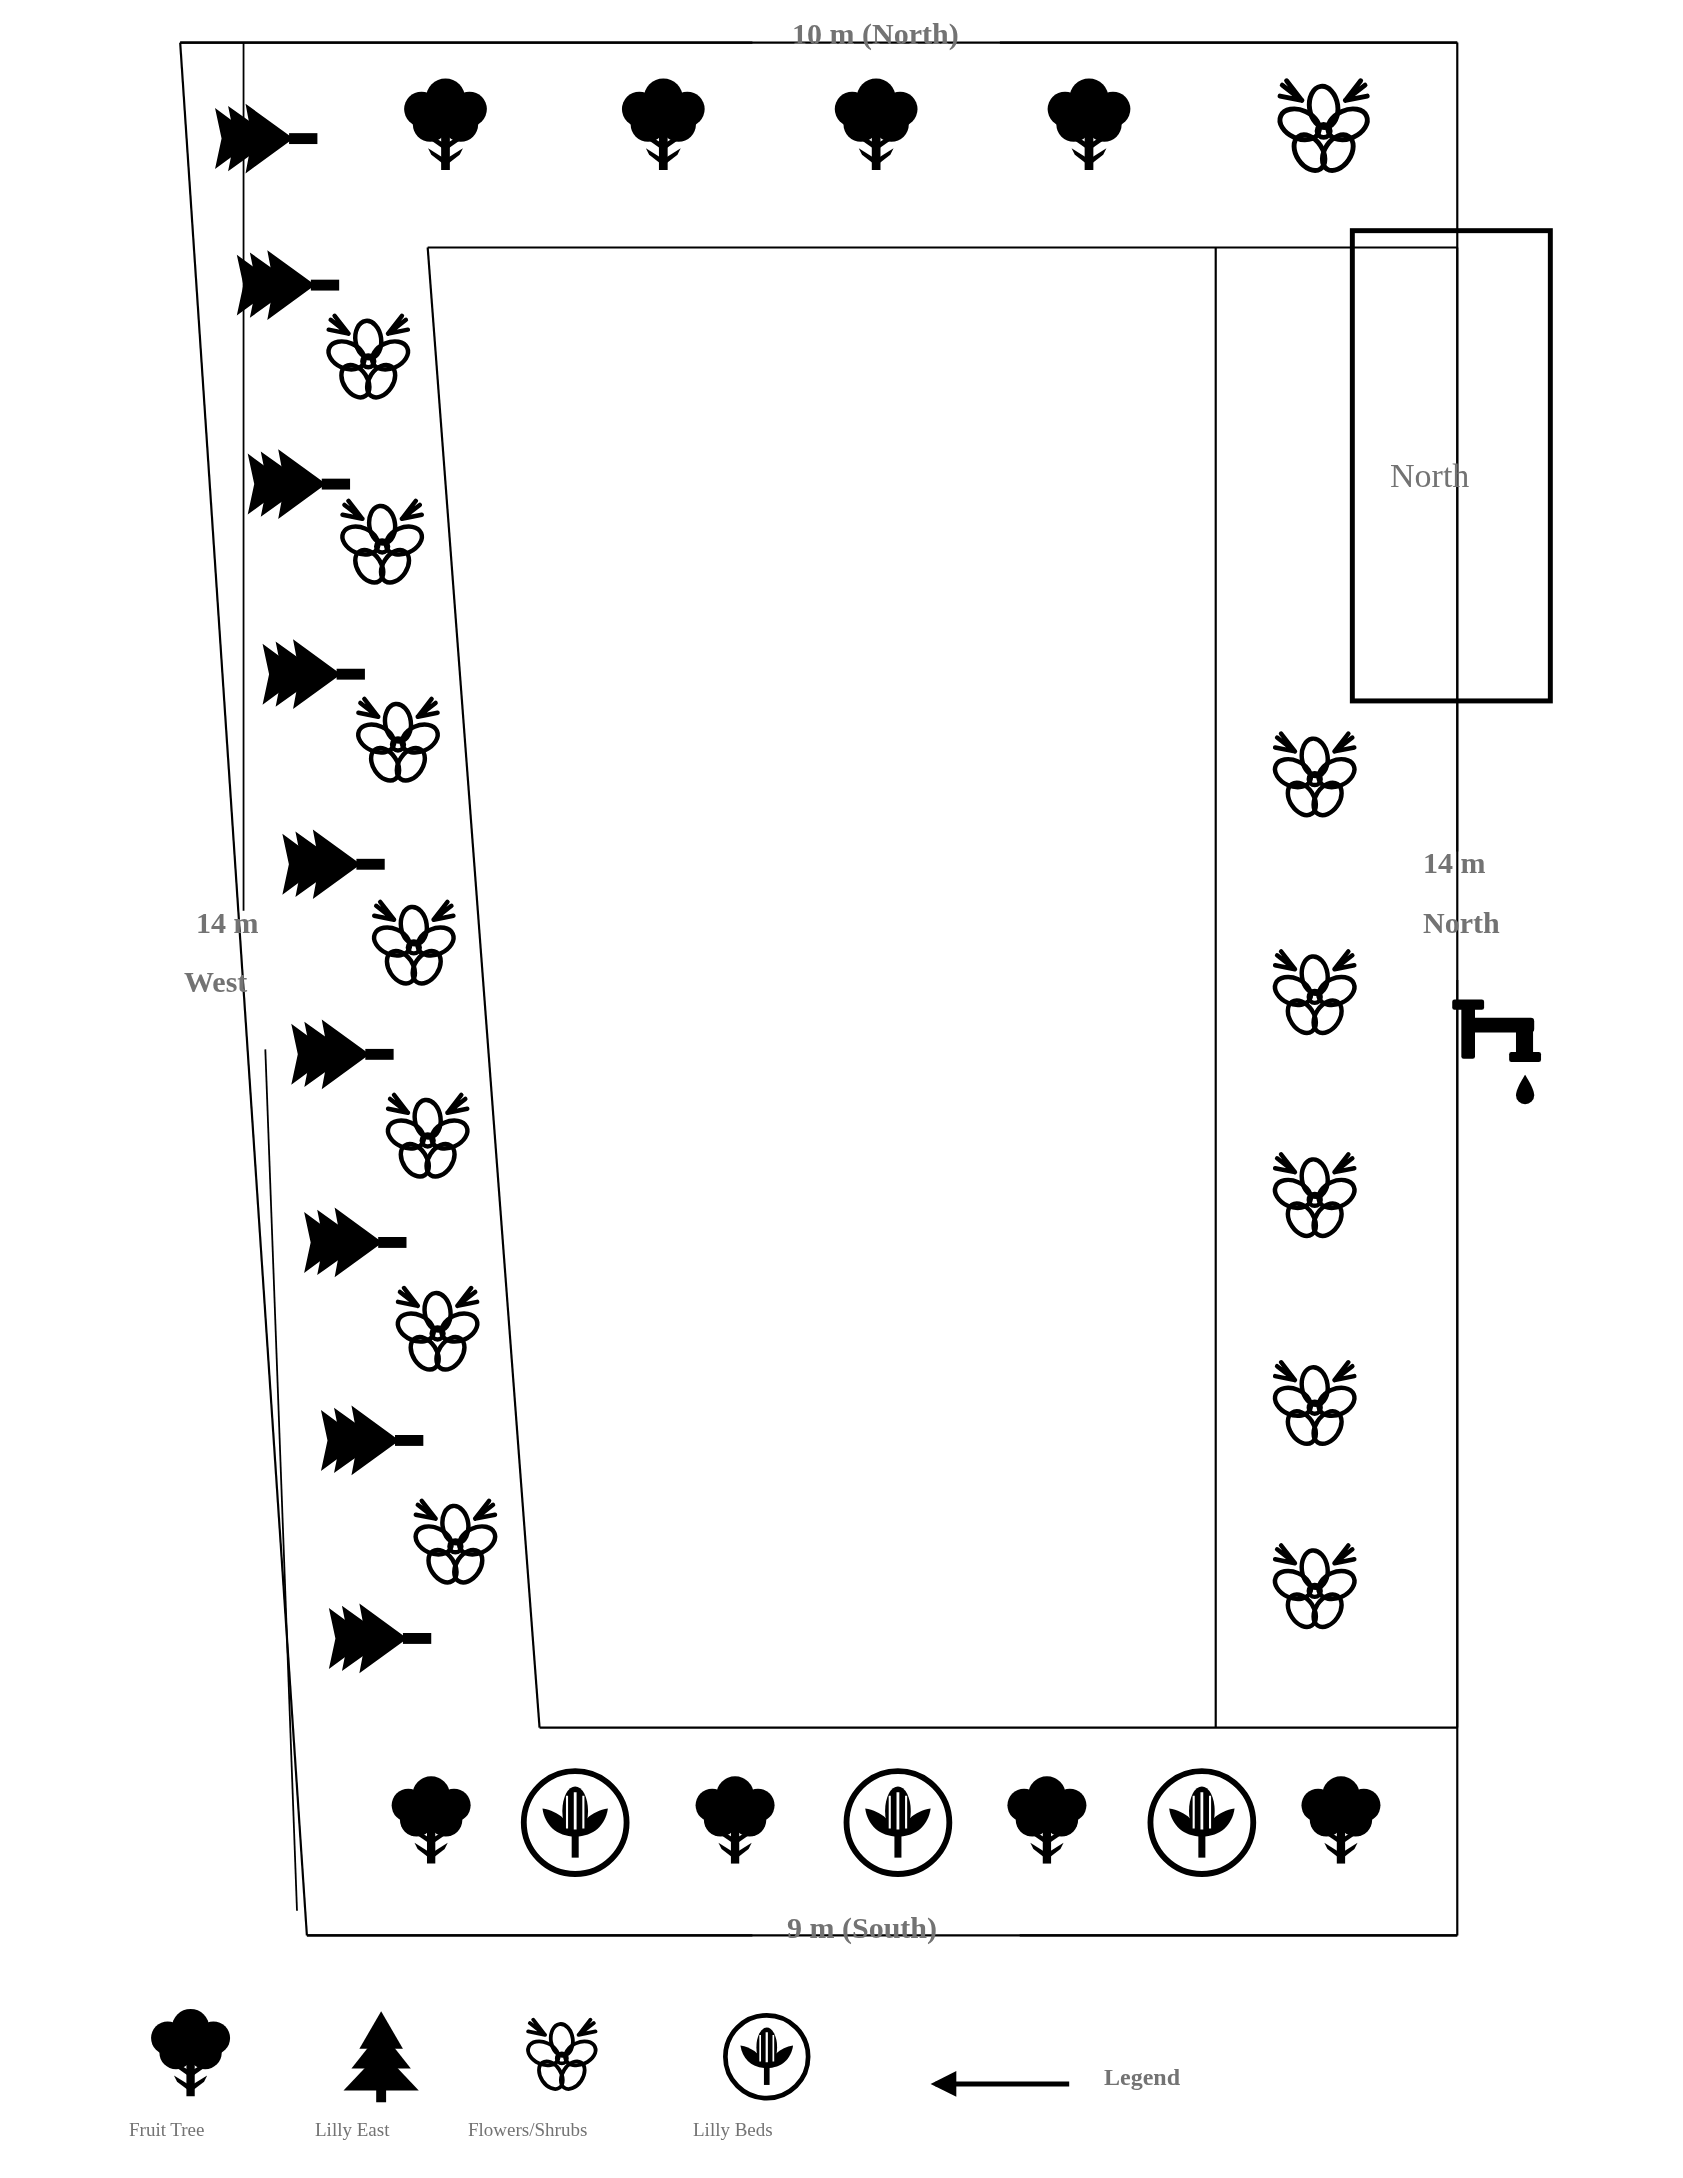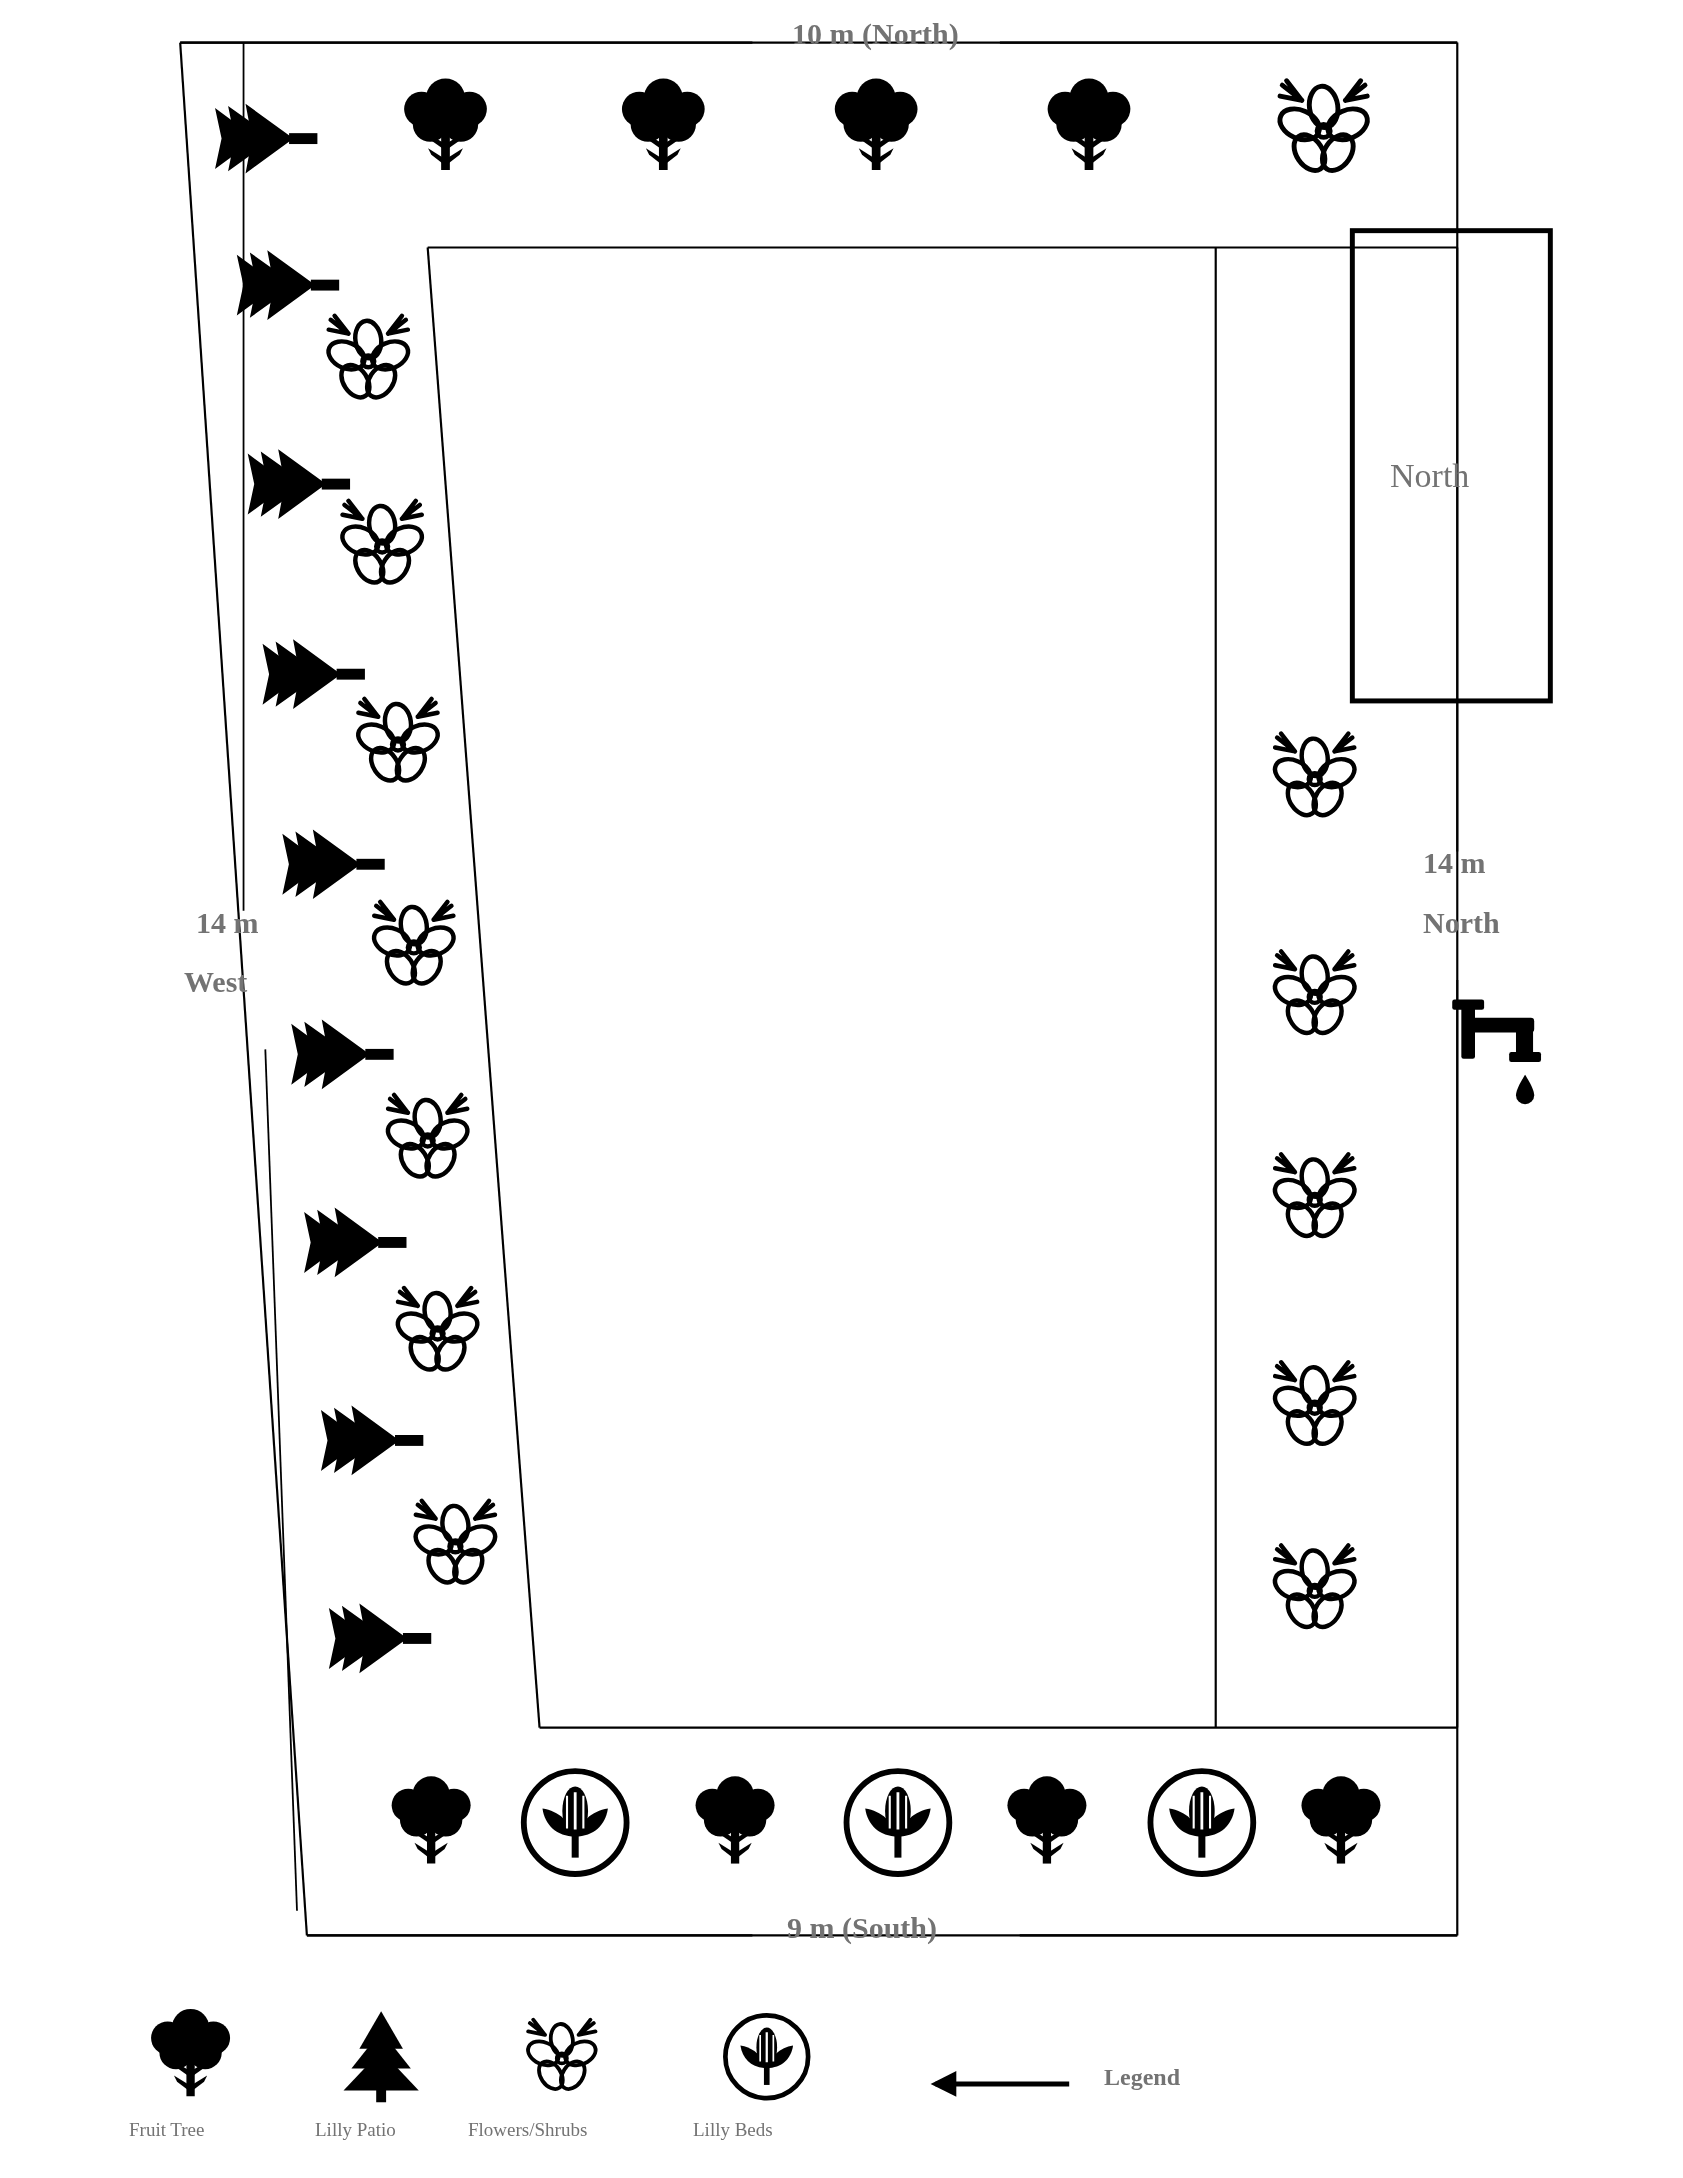--- a/index.html
+++ b/index.html
@@ -234,18 +234,18 @@
 <div class="lbl dim-label" style="left:184px; top:965px;">West</div>
 
 <div class="lbl dim-label" style="left:1423px; top:846px;">14 m</div>
 <div class="lbl dim-label" style="left:1423px; top:906px;">North</div>
 
 <div class="lbl dim-label" style="left:787px; top:1911px;">9 m  (South)</div>
 
 <div class="lbl patio-label" style="left:1390px; top:457px;">North</div>
 
 <div class="lbl legend-label" style="left:129px; top:2119px;">Fruit Tree</div>
-<div class="lbl legend-label" style="left:315px; top:2119px;">Lilly Patio</div>
+<div class="lbl legend-label" style="left:315px; top:2119px;">Lilly East</div>
 <div class="lbl legend-label" style="left:468px; top:2119px;">Flowers/Shrubs</div>
 <div class="lbl legend-label" style="left:693px; top:2119px;">Lilly Beds</div>
 
 <div class="lbl legend-title" style="left:1104px; top:2064px;">Legend</div>
 
 
 </body></html>

